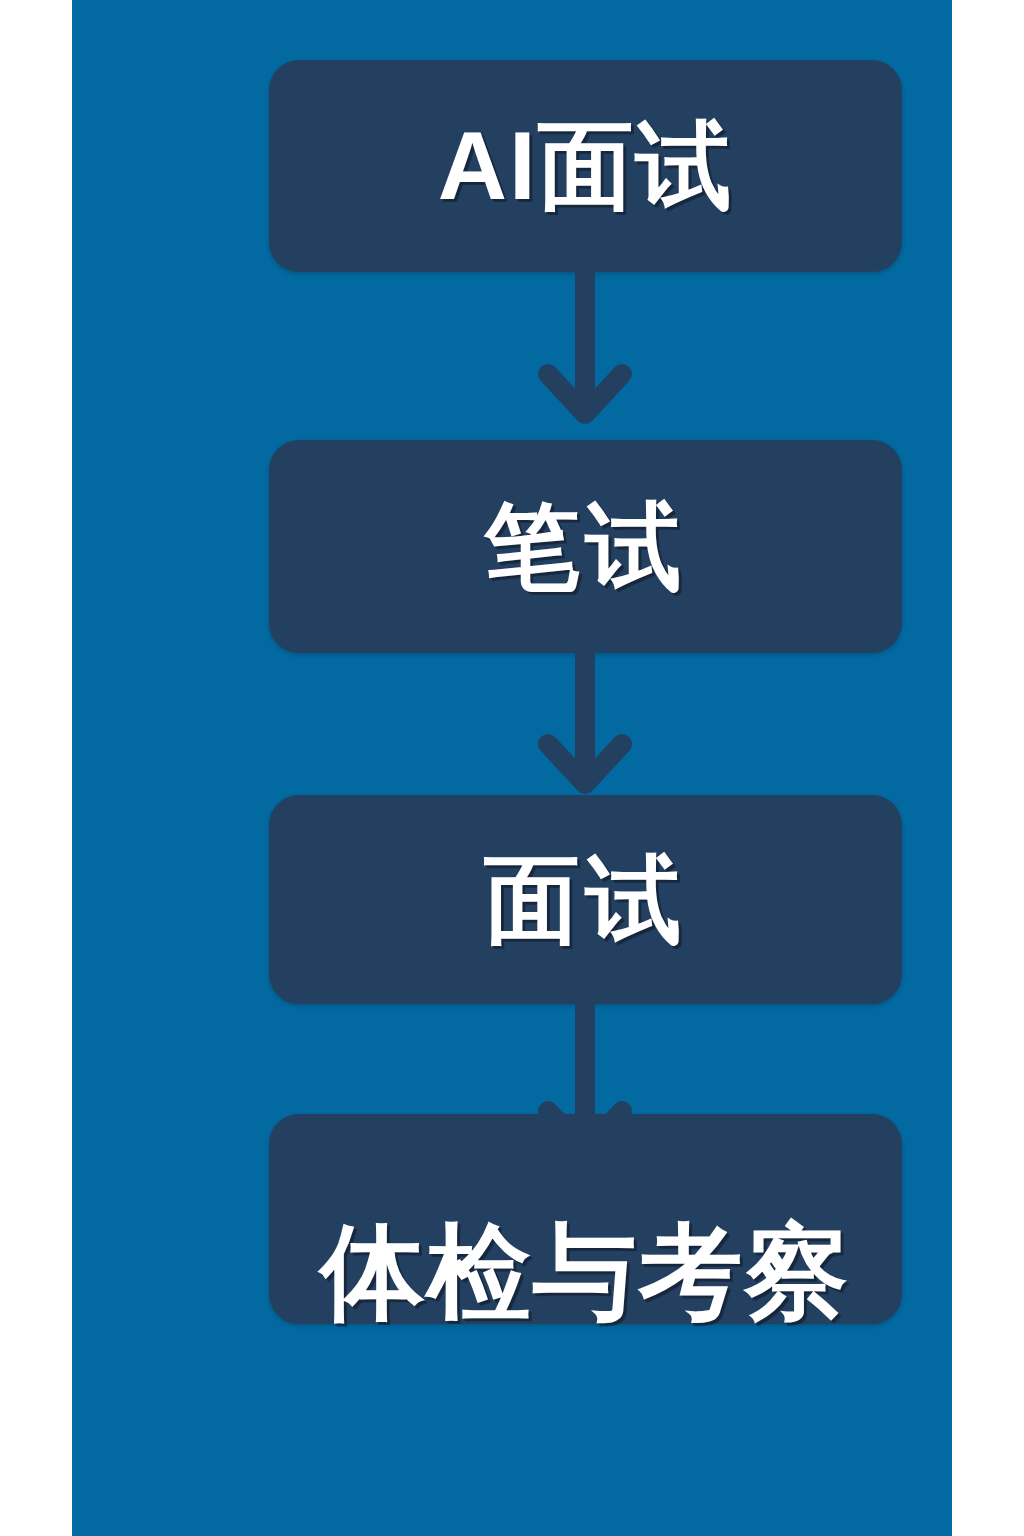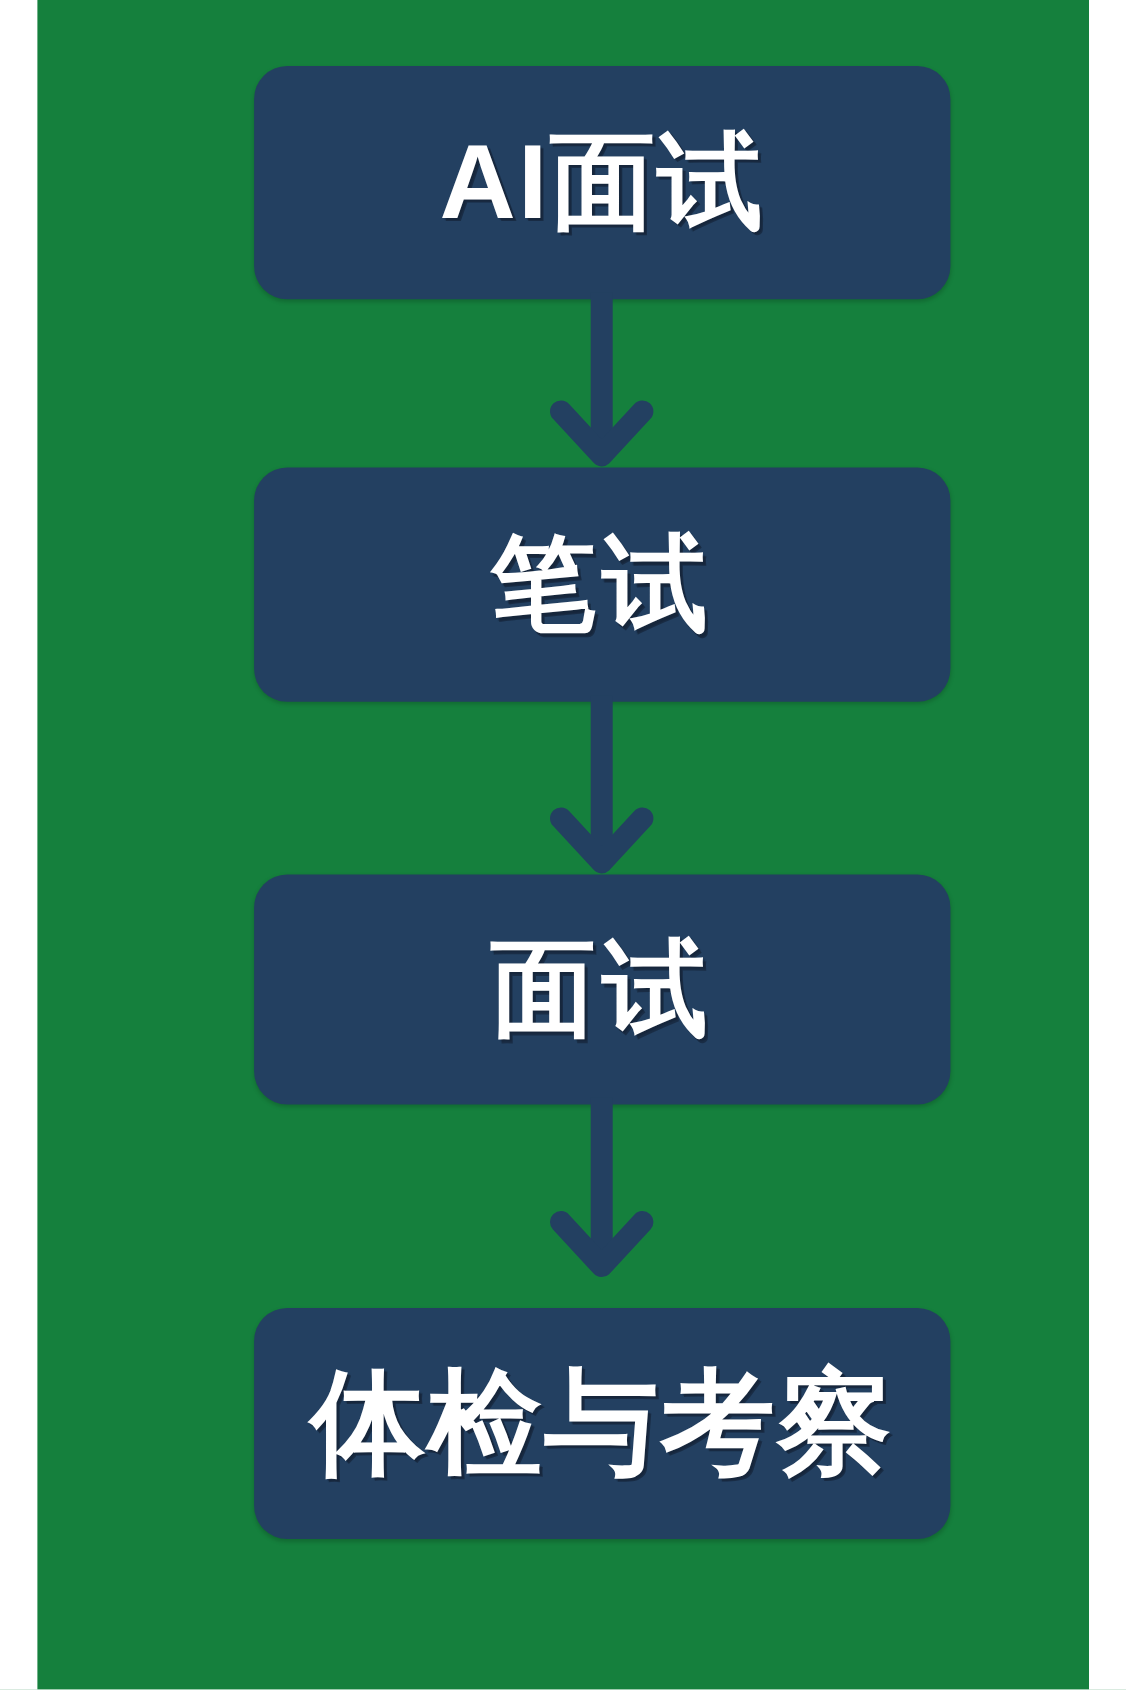--- a/index.html
+++ b/index.html
@@ -7,23 +7,23 @@
     margin: 0;
     padding: 0;
     background: #ffffff;
   }
   body {
     font-family: "Liberation Sans", "DejaVu Sans", sans-serif;
   }
 
   #flow-canvas {
     position: relative;
-    width: 956px;
+    width: 880px;
     height: 1536px;
-    background: #15803d;
+    background: #0369a1;
     overflow: hidden;
     margin: 0 auto;
   }
 
   .flow-node {
     position: absolute;
     left: 197px;
     width: 633px;
     box-sizing: border-box;
     background: #234061;
@@ -41,23 +41,23 @@
     line-height: 1;
     white-space: nowrap;
     text-shadow:
        3px 3px 0px rgba(18,30,48,0.55),
        2px 2px 1px rgba(18,30,48,0.45);
     -webkit-font-smoothing: antialiased;
   }
 
   
   #node-1 { top: 60px;   height: 212px; }
-  #node-2 { top: 425px;  height: 213px; }
+  #node-2 { top: 440px;  height: 213px; }
   #node-3 { top: 795px;  height: 209px; text-align: right; }
-  #node-4 { top: 1189px; height: 210px; }
+  #node-4 { top: 1114px; height: 210px; align-items: flex-end; }
 
   #node-1 .flow-node-label { font-size: 96px; }
   #node-2 .flow-node-label { font-size: 96px; letter-spacing: 0.06em; }
   #node-3 .flow-node-label { font-size: 96px; letter-spacing: 0.06em; }
   #node-4 .flow-node-label { font-size: 104px; letter-spacing: 0.02em; }
 
   
   .flow-arrow {
     position: absolute;
     left: 0;

